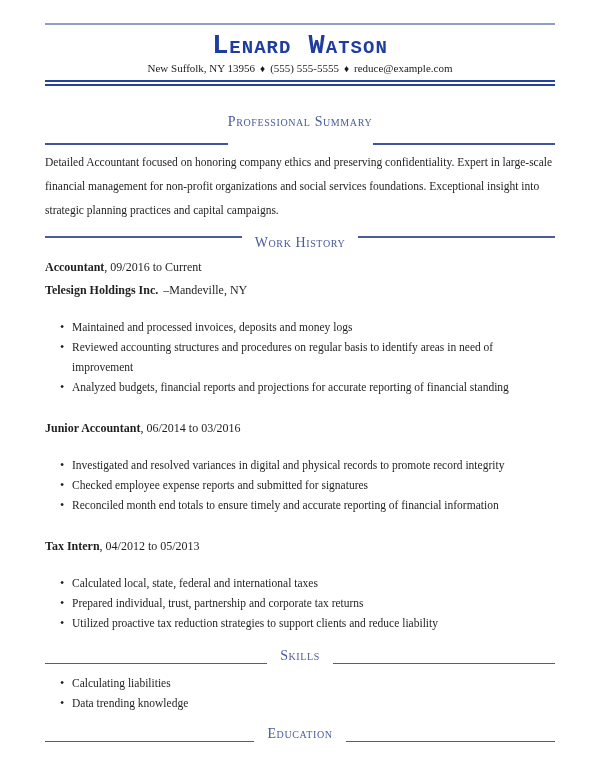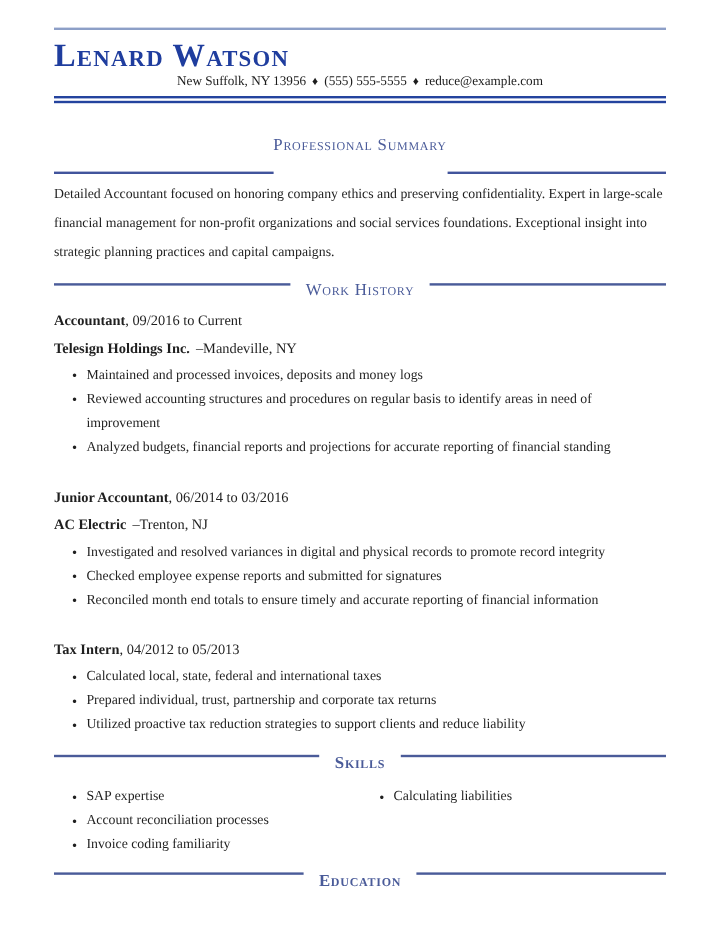--- a/index.html
+++ b/index.html
@@ -18,26 +18,28 @@
   .double-rule {
     margin-top: 5px;
     height: 6px;
     border-top: 2px solid #24439e;
     border-bottom: 2px solid #24439e;
   }
 
   
   .name {
     margin-top: 7px;
+    text-align: center;
     font-variant: small-caps;
     font-weight: bold;
     font-size: 27px;
     line-height: 29px;
     letter-spacing: 1px;
     color: #1f3d9e;
+    font-family: Liberation Mono, monospace;
   }
   .contact {
     margin-top: 1px;
     text-align: center;
     font-size: 11px;
     line-height: 13px;
     color: #1c1c1c;
   }
   .contact .sep { margin: 0 5px; font-size: 10px; }
 
@@ -53,38 +55,38 @@
   .sum-title-row { margin-top: 26px; text-align: center; }
   .sum-rule-row { display: flex; margin-top: 13px; }
   .sum-rule-row .line { flex: 1; height: 2px; background: #41549c; }
   .sum-rule-row .spacer { width: 145px; }
 
   .sec-row { display: flex; }
   .sec-row .line { flex: 1; height: 1.5px; background: #4a5b99; }
   .sec-row .sec-title { padding: 0 13px; }
   .sec-row.top { align-items: flex-start; }
   .sec-row.top .line { margin-top: 1px; }
-  .sec-row.mid { align-items: flex-start; font-weight: bold; }
+  .sec-row.mid { align-items: flex-end; }
 
   
   .summary-text {
     margin-top: 5px;
     font-size: 11.5px;
     line-height: 24px;
     color: #1f1f1f;
   }
 
   
   .work-head { margin-top: 13px; }
   .job { margin-top: 9px; }
   .job + .job { margin-top: 24px; }
   .job-line { font-size: 12px; line-height: 14px; margin-top: 0; }
   .job-line.second { margin-top: 9px; }
   .job-loc, .school-loc { margin-left: 5px; }
-  ul.bullets { list-style: none; margin-top: 6px; }
+  ul.bullets { list-style: none; margin-top: 20px; }
   ul.bullets li {
     position: relative;
     padding-left: 27px;
     font-size: 11.5px;
     line-height: 20px;
   }
   ul.bullets li::before {
     content: "\2022";
     position: absolute;
     left: 15px;
@@ -140,21 +142,20 @@
     <p class="job-line second"><b>Telesign Holdings Inc.</b><span class="job-loc">–Mandeville, NY</span></p>
     <ul class="bullets">
       <li>Maintained and processed invoices, deposits and money logs</li>
       <li>Reviewed accounting structures and procedures on regular basis to identify areas in need of improvement</li>
       <li>Analyzed budgets, financial reports and projections for accurate reporting of financial standing</li>
     </ul>
   </div>
 
   <div class="job">
     <p class="job-line"><b>Junior Accountant</b><span>, 06/2014 to 03/2016</span></p>
-    <p class="job-line second"><b>AC Electric</b><span class="job-loc">–Trenton, NJ</span></p>
     <ul class="bullets">
       <li>Investigated and resolved variances in digital and physical records to promote record integrity</li>
       <li>Checked employee expense reports and submitted for signatures</li>
       <li>Reconciled month end totals to ensure timely and accurate reporting of financial information</li>
     </ul>
   </div>
 
   <div class="job">
     <p class="job-line"><b>Tax Intern</b><span>, 04/2012 to 05/2013</span></p>
     <ul class="bullets">
@@ -163,27 +164,23 @@
       <li>Utilized proactive tax reduction strategies to support clients and reduce liability</li>
     </ul>
   </div>
 
   <div class="sec-row mid skills-head">
     <div class="line"></div>
     <span class="sec-title">Skills</span>
     <div class="line"></div>
   </div>
   <div class="skills-cols">
-    <ul class="bullets skills-col-left">
-      <li>SAP expertise</li>
-      <li>Account reconciliation processes</li>
-      <li>Invoice coding familiarity</li>
-    </ul>
     <ul class="bullets skills-col-right">
       <li>Calculating liabilities</li>
+      <li>Data trending knowledge</li>
     </ul>
   </div>
 
   <div class="sec-row mid edu-head">
     <div class="line"></div>
     <span class="sec-title">Education</span>
     <div class="line"></div>
   </div>
 
 </div>

